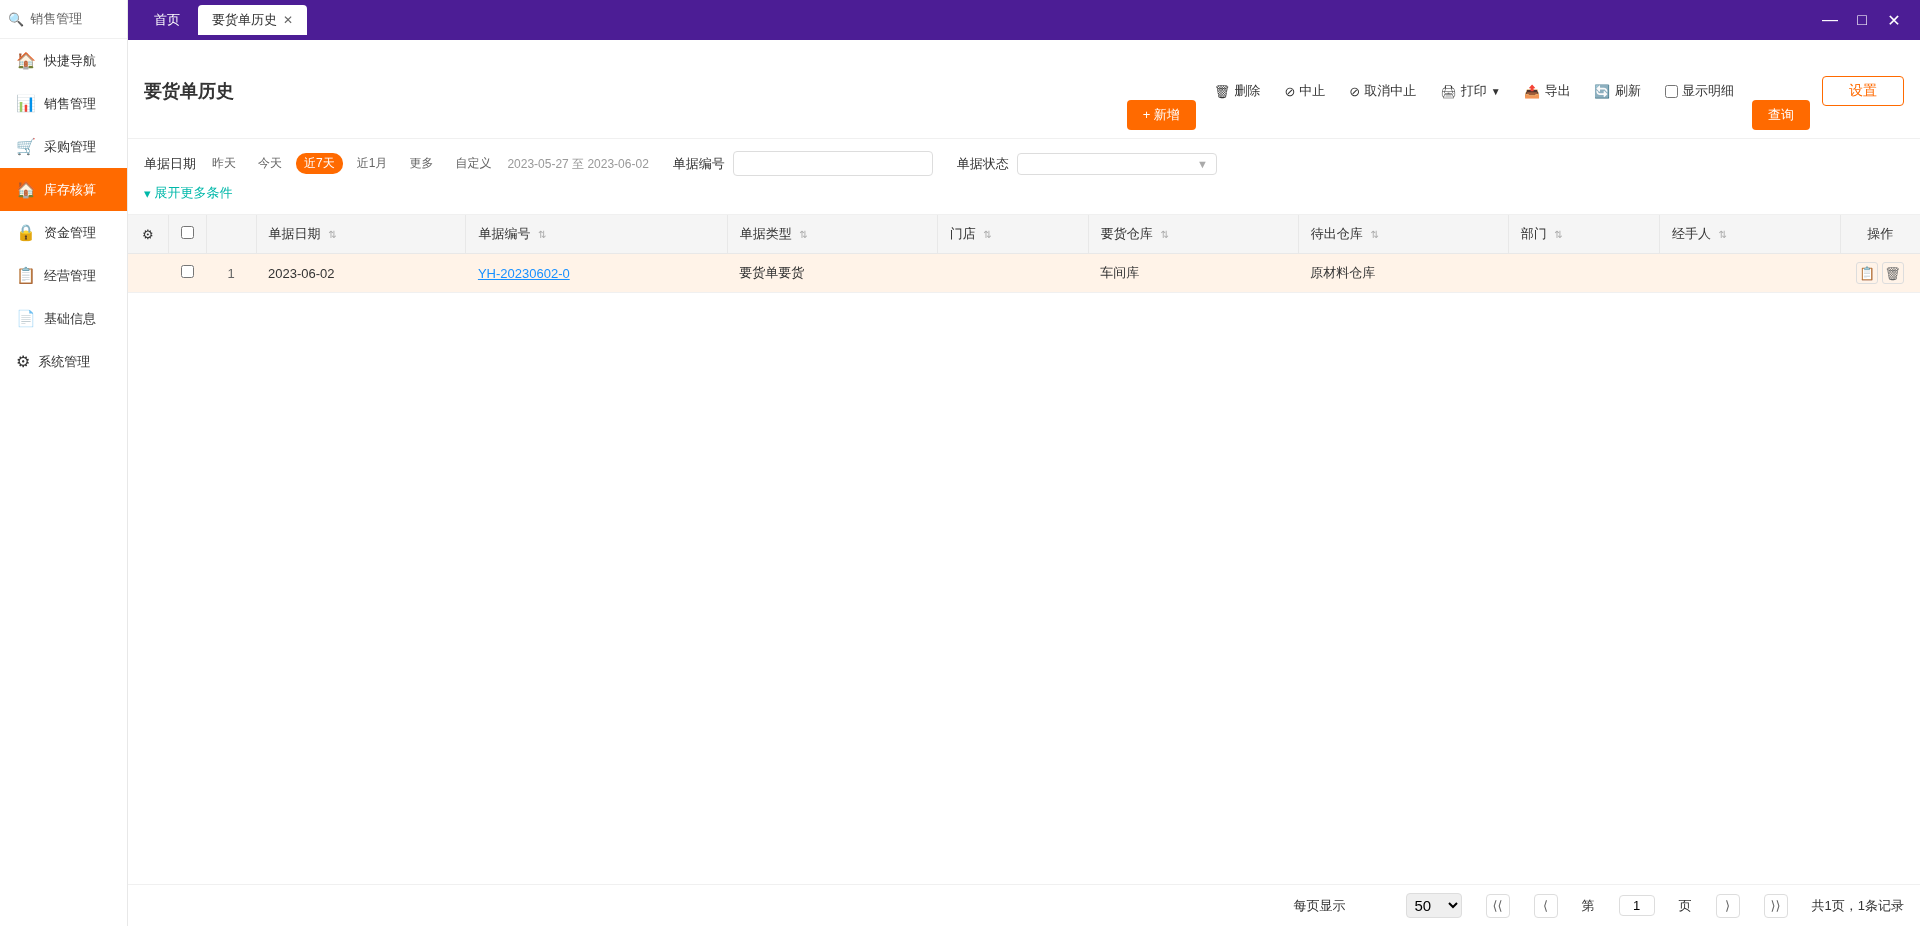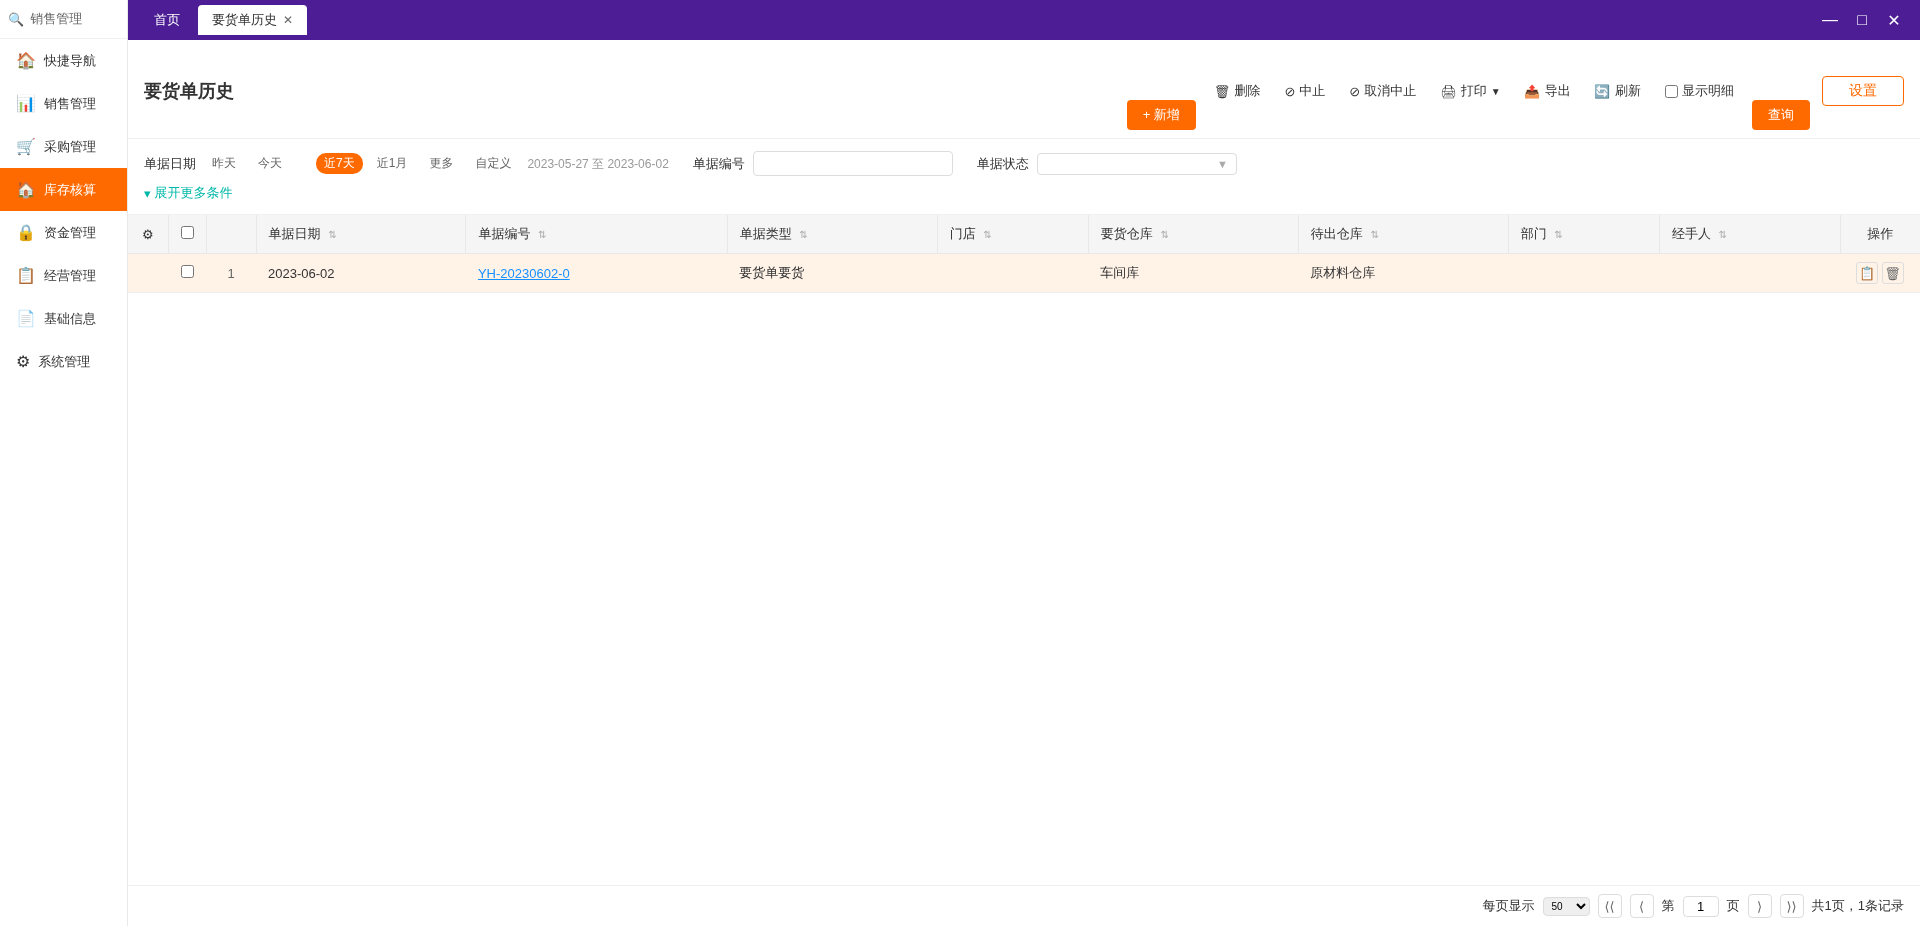--- a/index.html
+++ b/index.html
@@ -183,21 +183,20 @@
     .date-btn {
       padding: 2px 8px;
       border-radius: 10px;
       cursor: pointer;
       font-size: 12px;
       color: #666;
     }
     .date-btn.active {
       background: #ff6a00;
       color: #fff;
-      margin-left: 20px;
     }
     .date-range {
       font-size: 12px;
       color: #999;
       margin-top: 2px;
     }
     .filter-input {
       border: 1px solid #ddd;
       border-radius: 4px;
       padding: 4px 8px;
@@ -284,31 +283,32 @@
       color: #333;
       flex-shrink: 0;
     }
 
     
     .pagination {
       display: flex;
       align-items: center;
       justify-content: flex-end;
       padding: 8px 16px;
-      gap: 8px;
+      gap: 24px;
       border-top: 1px solid #f0f0f0;
       flex-shrink: 0;
       font-size: 13px;
       color: #333;
     }
     .page-size-select {
       border: 1px solid #ddd;
       border-radius: 4px;
       padding: 2px 4px;
-      font-size: 10px;
+      font-size: 15px;
+      margin-left: 36px;
     }
     .page-btn {
       width: 24px; height: 24px;
       display: inline-flex;
       align-items: center;
       justify-content: center;
       border: 1px solid #ddd;
       border-radius: 4px;
       cursor: pointer;
       color: #666;

